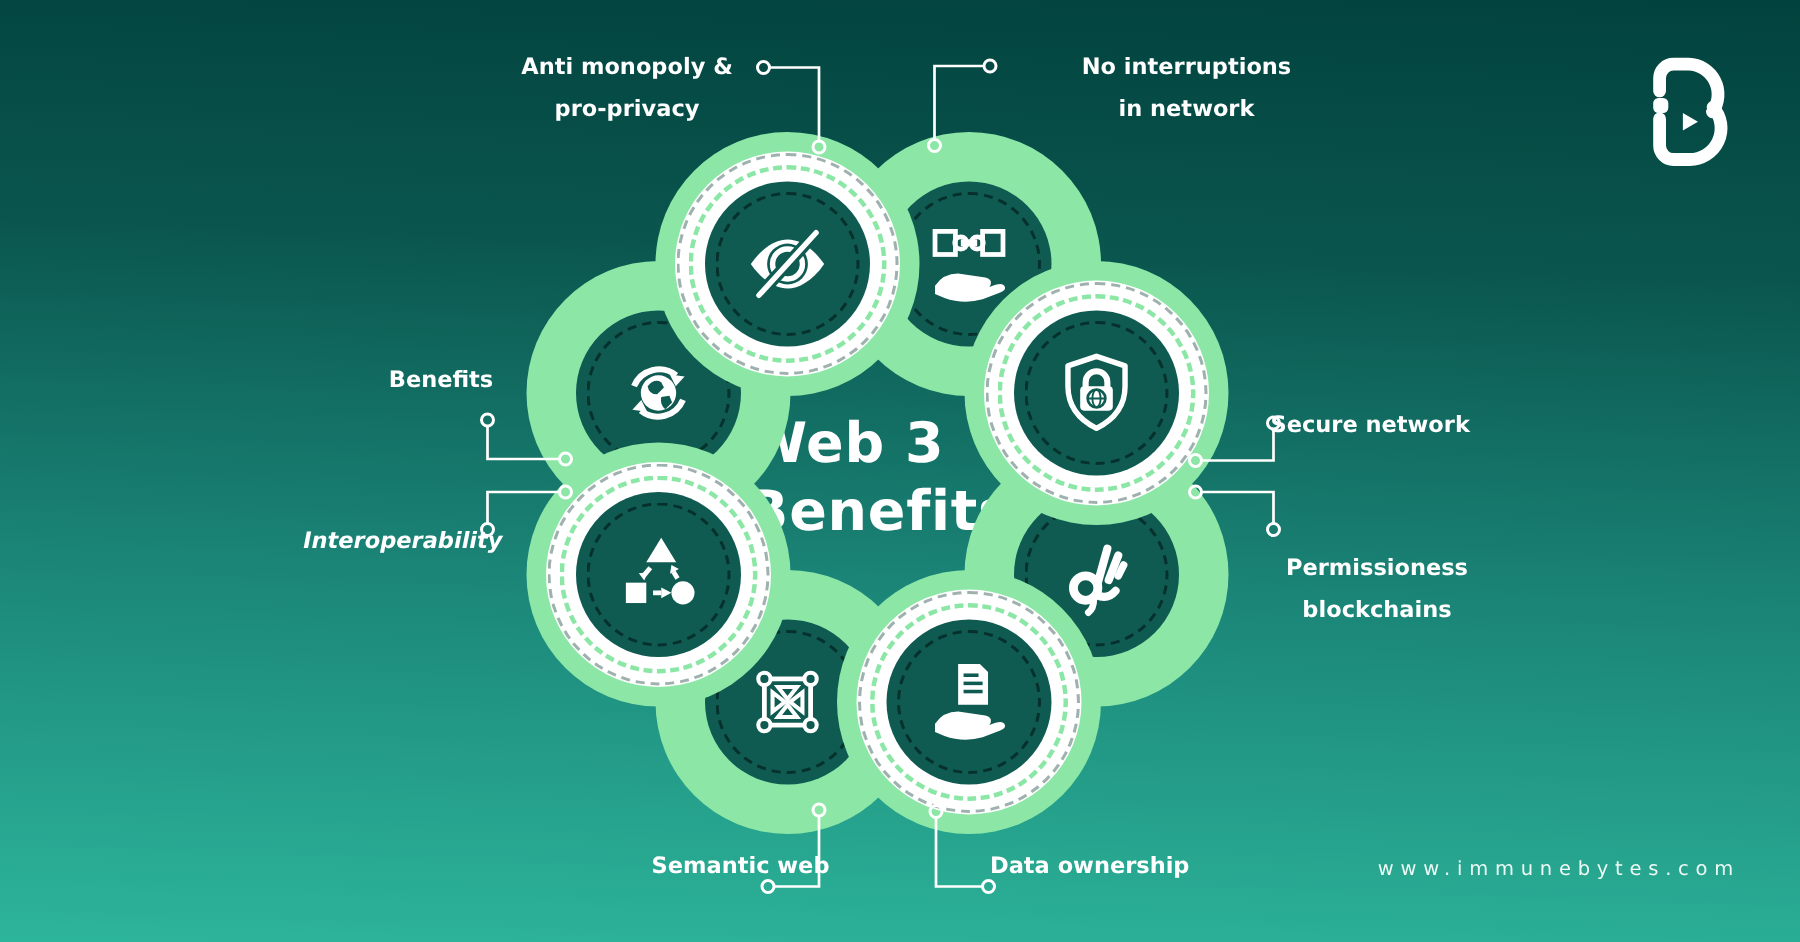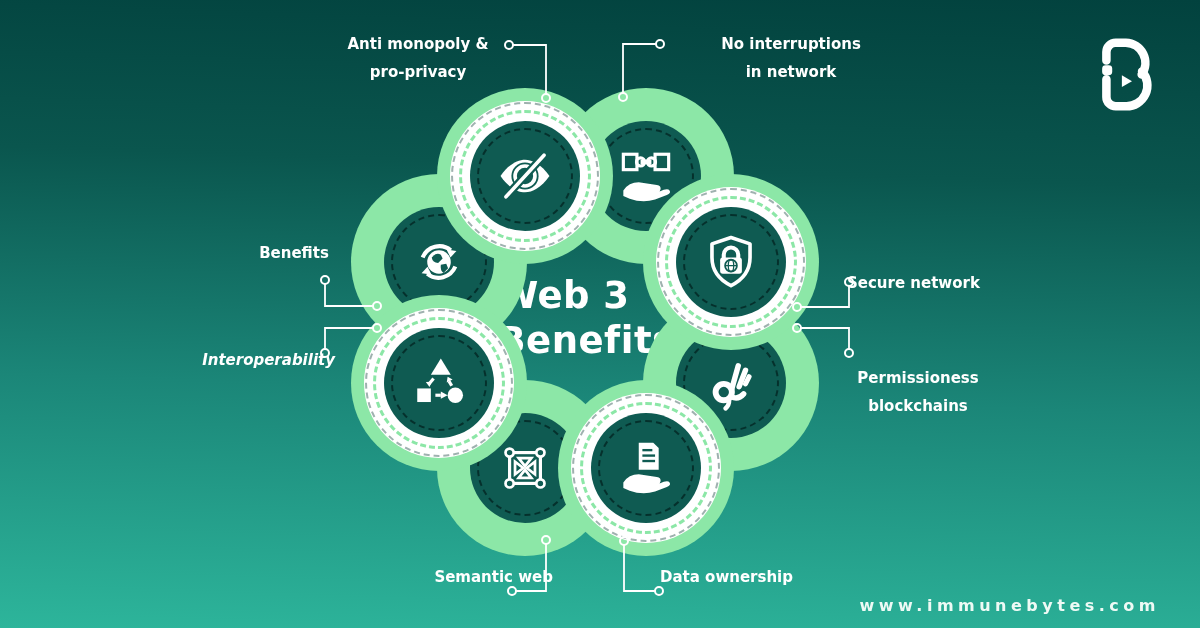--- a/index.html
+++ b/index.html
@@ -34,21 +34,21 @@
   .lbl-anti{left:418px;top:30px;}
   .lbl-noint{left:791px;top:30px;}
   .lbl-secure{left:847px;top:249px;margin-top:20px;}
   .lbl-perm{left:918px;top:364px;}
   .lbl-data{left:660px;top:563px;}
   .lbl-sem{left:516px;top:563px;transform:translateX(-100%);text-align:right;margin-left:37px;}
   .lbl-inter{left:335px;top:346px;transform:translateX(-100%);text-align:right;font-style:italic;}
   .lbl-ubiq{left:294px;top:239px;}
   
   .logo{position:absolute;left:1094px;top:32px;z-index:50;}
-  .site{position:absolute;right:40px;top:596px;z-index:50;color:#eefaf5;font-size:16px;letter-spacing:4.5px;font-weight:bold;}
+  .site{position:absolute;right:40px;top:572px;z-index:50;color:#eefaf5;font-size:13px;letter-spacing:4.5px;font-weight:normal;}
 </style>
 </head>
 <body>
 
 <div class="stage">
 
   <div class="title">
     <div>Web 3</div>
     <div>Benefits</div>
   </div>

